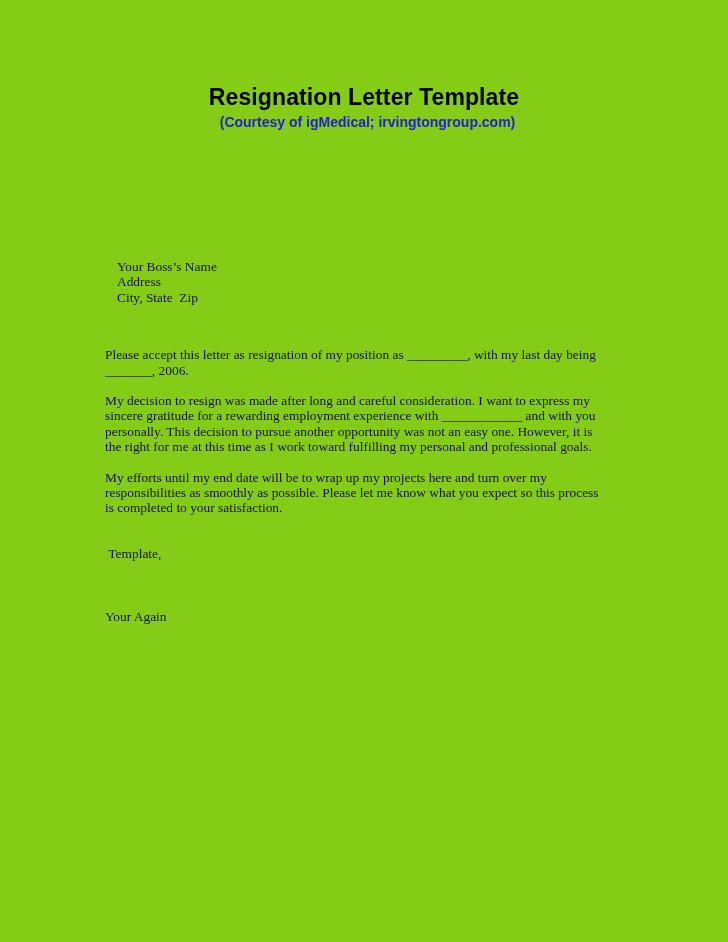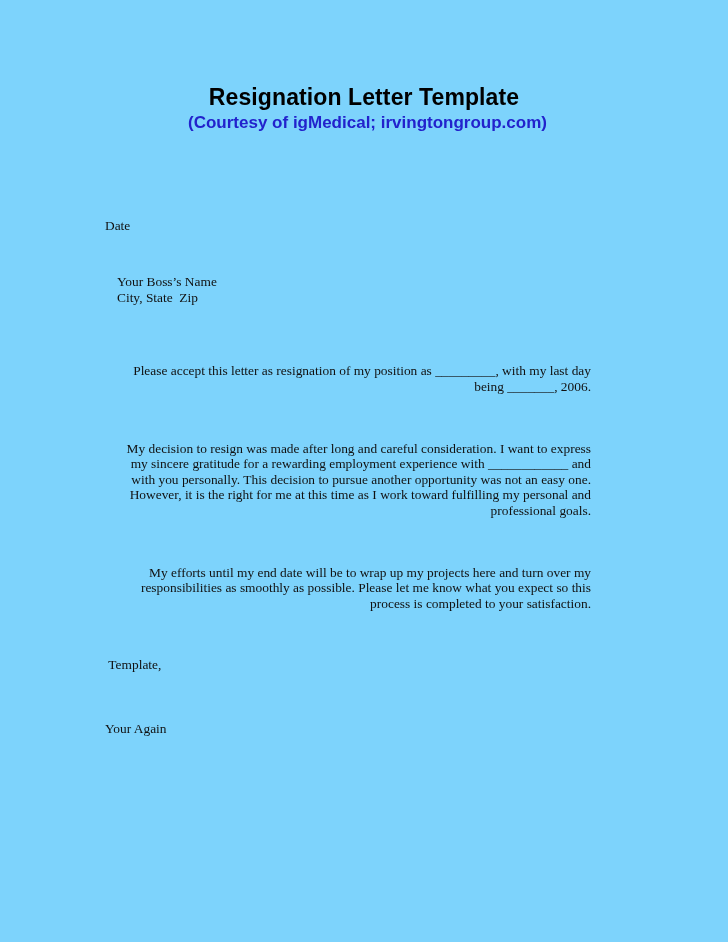--- a/index.html
+++ b/index.html
@@ -14,21 +14,21 @@
     position: relative;
     overflow: hidden;
     font-family: "Liberation Serif", "DejaVu Serif", serif;
     color: #000000;
     -webkit-font-smoothing: antialiased;
   }
 
   .page {
     position: absolute;
     inset: 0;
-    background: #7dd3fc;
+    background: #84cc16;
     text-decoration: underline;
   }
 
   
   .header {
     position: absolute;
     left: 0;
     top: 84px;
     width: 728px;
     text-align: center;
@@ -38,21 +38,21 @@
     font-weight: bold;
     font-size: 23px;
     line-height: 27px;
     letter-spacing: 0.1px;
     color: #000000;
     margin: 0;
   }
   .doc-subtitle {
     font-family: "Liberation Sans", "DejaVu Sans", sans-serif;
     font-weight: bold;
-    font-size: 17px;
+    font-size: 14px;
     line-height: 17px;
     color: #2222cc;
     margin: 3px 0 0 7px;
   }
 
   
   .letter {
     position: absolute;
     left: 105px;
     top: 218px;
@@ -70,42 +70,42 @@
 
   .block {
     margin: 12px;
   }
   .spacer-lg     { height: 29px; }
   .spacer-md     { height: 15px; }
   .spacer-sm     { height: 15px; }
   .spacer-sign   { height: 48px; }
 
   .para {
-    margin: 16px;
-    text-align: right;
+    margin: 0;
+    text-align: left;
   }
 </style>
 </head>
 <body>
 
 <div class="page">
 
   <div class="header">
     <h1 class="doc-title">Resignation Letter Template</h1>
     <div class="doc-subtitle">(Courtesy of igMedical; irvingtongroup.com)</div>
   </div>
 
   <div class="letter">
 
-    <div class="line">Date</div>
 
     <div class="spacer-lg"></div>
 
     <div class="block">
       <div class="line">Your Boss’s Name</div>
+      <div class="line">Address</div>
       <div class="line">City, State  Zip</div>
     </div>
 
     <div class="spacer-md"></div>
 
 
     <div class="spacer-sm"></div>
 
     <p class="para">Please accept this letter as resignation of my position as _________, with my last day being _______, 2006.</p>
 

